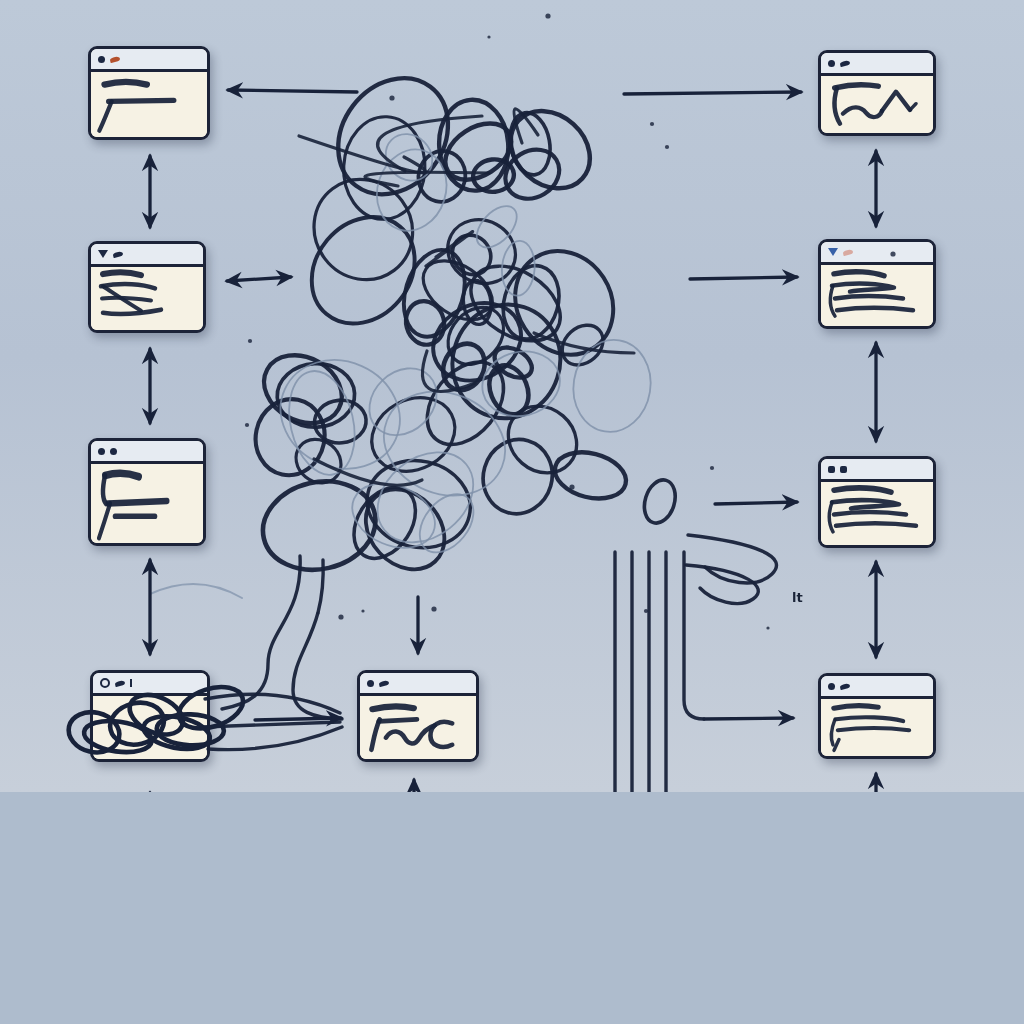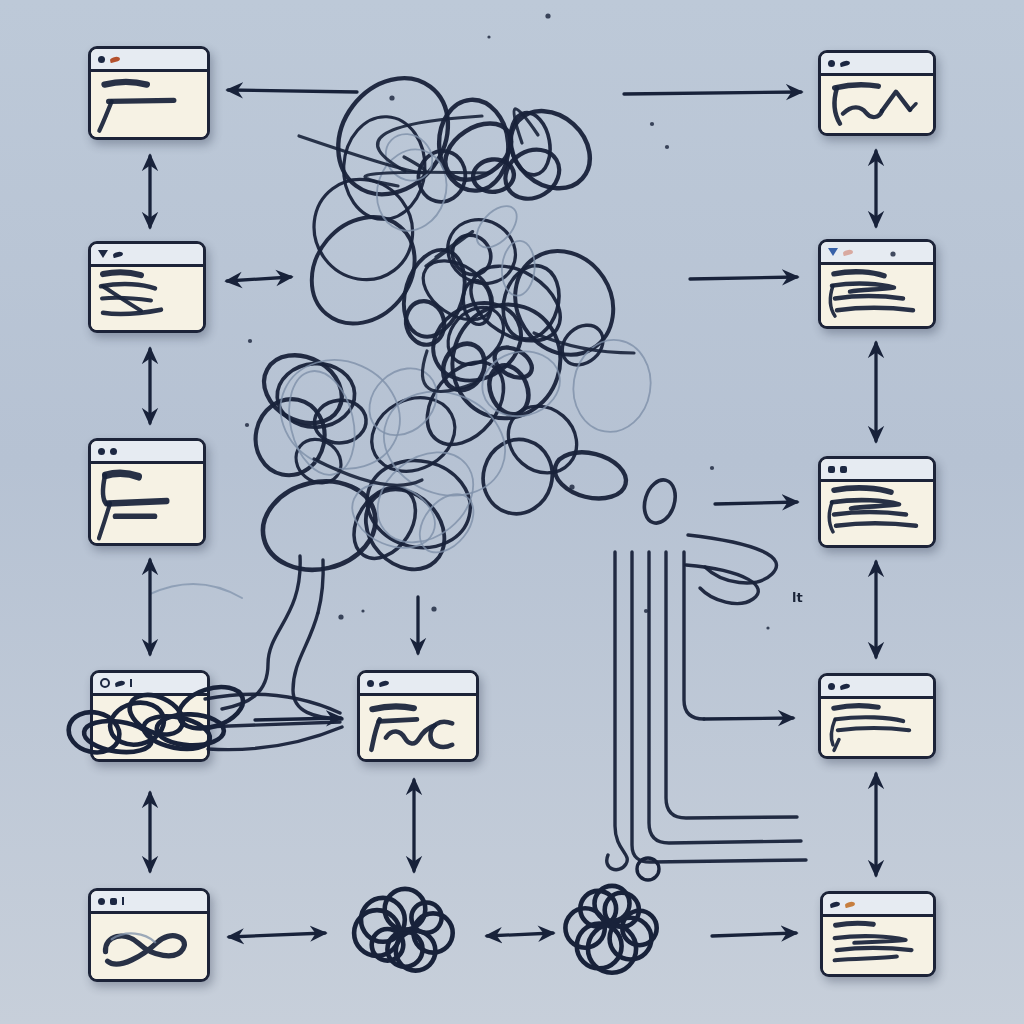--- a/index.html
+++ b/index.html
@@ -1,16 +1,16 @@
 <!DOCTYPE html>
 <html><head>
 <meta charset="utf-8">
 <style>
   html,body{margin:0;padding:0;background:#aebccd;}
-  #canvas{position:relative;width:1024px;height:1024px;overflow:hidden;
+  #canvas{position:relative;width:1024px;height:792px;overflow:hidden;
     background:linear-gradient(180deg,#bdc9d8 0%,#b6c2d3 45%,#c7cfda 100%);text-align:center;}
   #windows{position:absolute;inset:0;z-index:1;}
   #ink{position:absolute;inset:0;z-index:2;width:1024px;height:1024px;pointer-events:none;}
   .window{position:absolute;border:3px solid #1c2338;border-radius:9px;background:#f6f2e4;
     box-shadow:3px 5px 10px rgba(25,35,60,.30);overflow:hidden;box-sizing:border-box;}
   .titlebar{height:20px;background:#e6ebf2;border-bottom:3px solid #1c2338;
     display:flex;align-items:center;padding:0 7px;gap:5px;}
   .winbody{position:relative;height:calc(100% - 23px);background:#f6f2e4;}
   .winbody svg{display:block;width:100%;height:100%;}
   .mk{display:inline-block;flex:none;}

